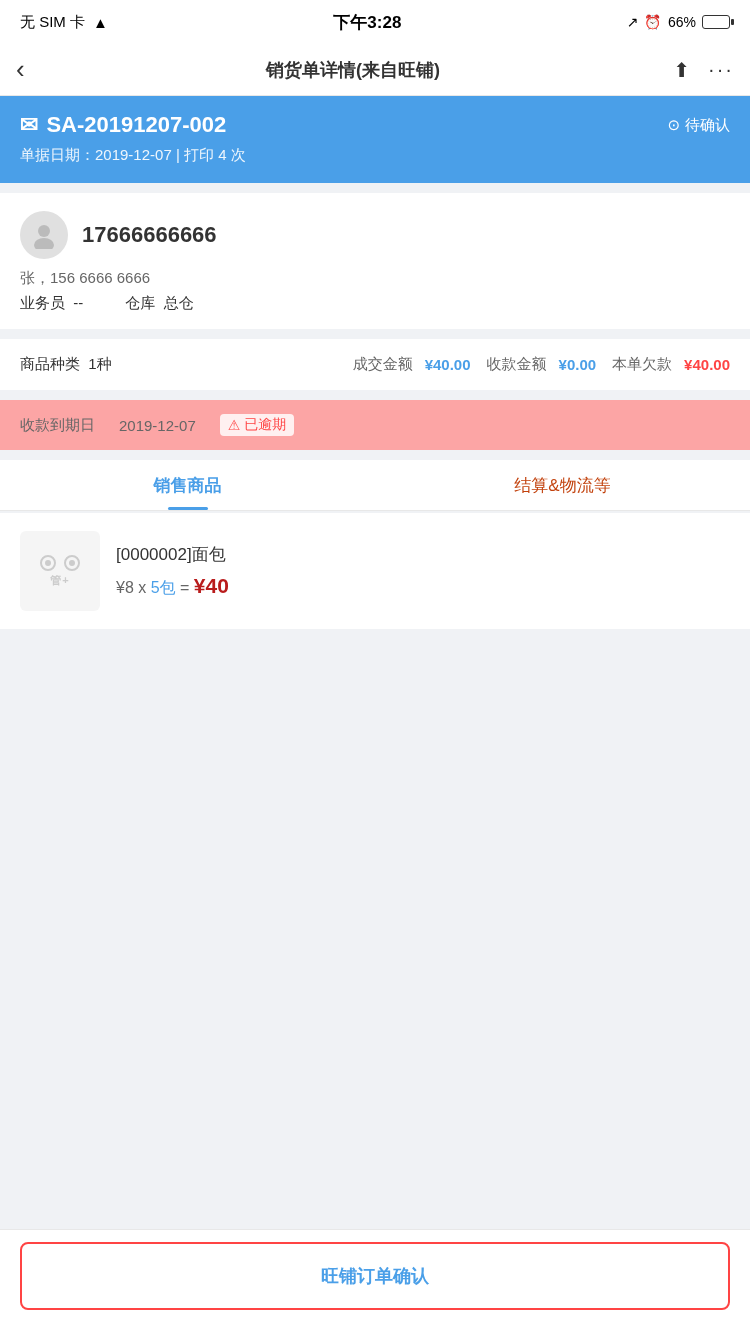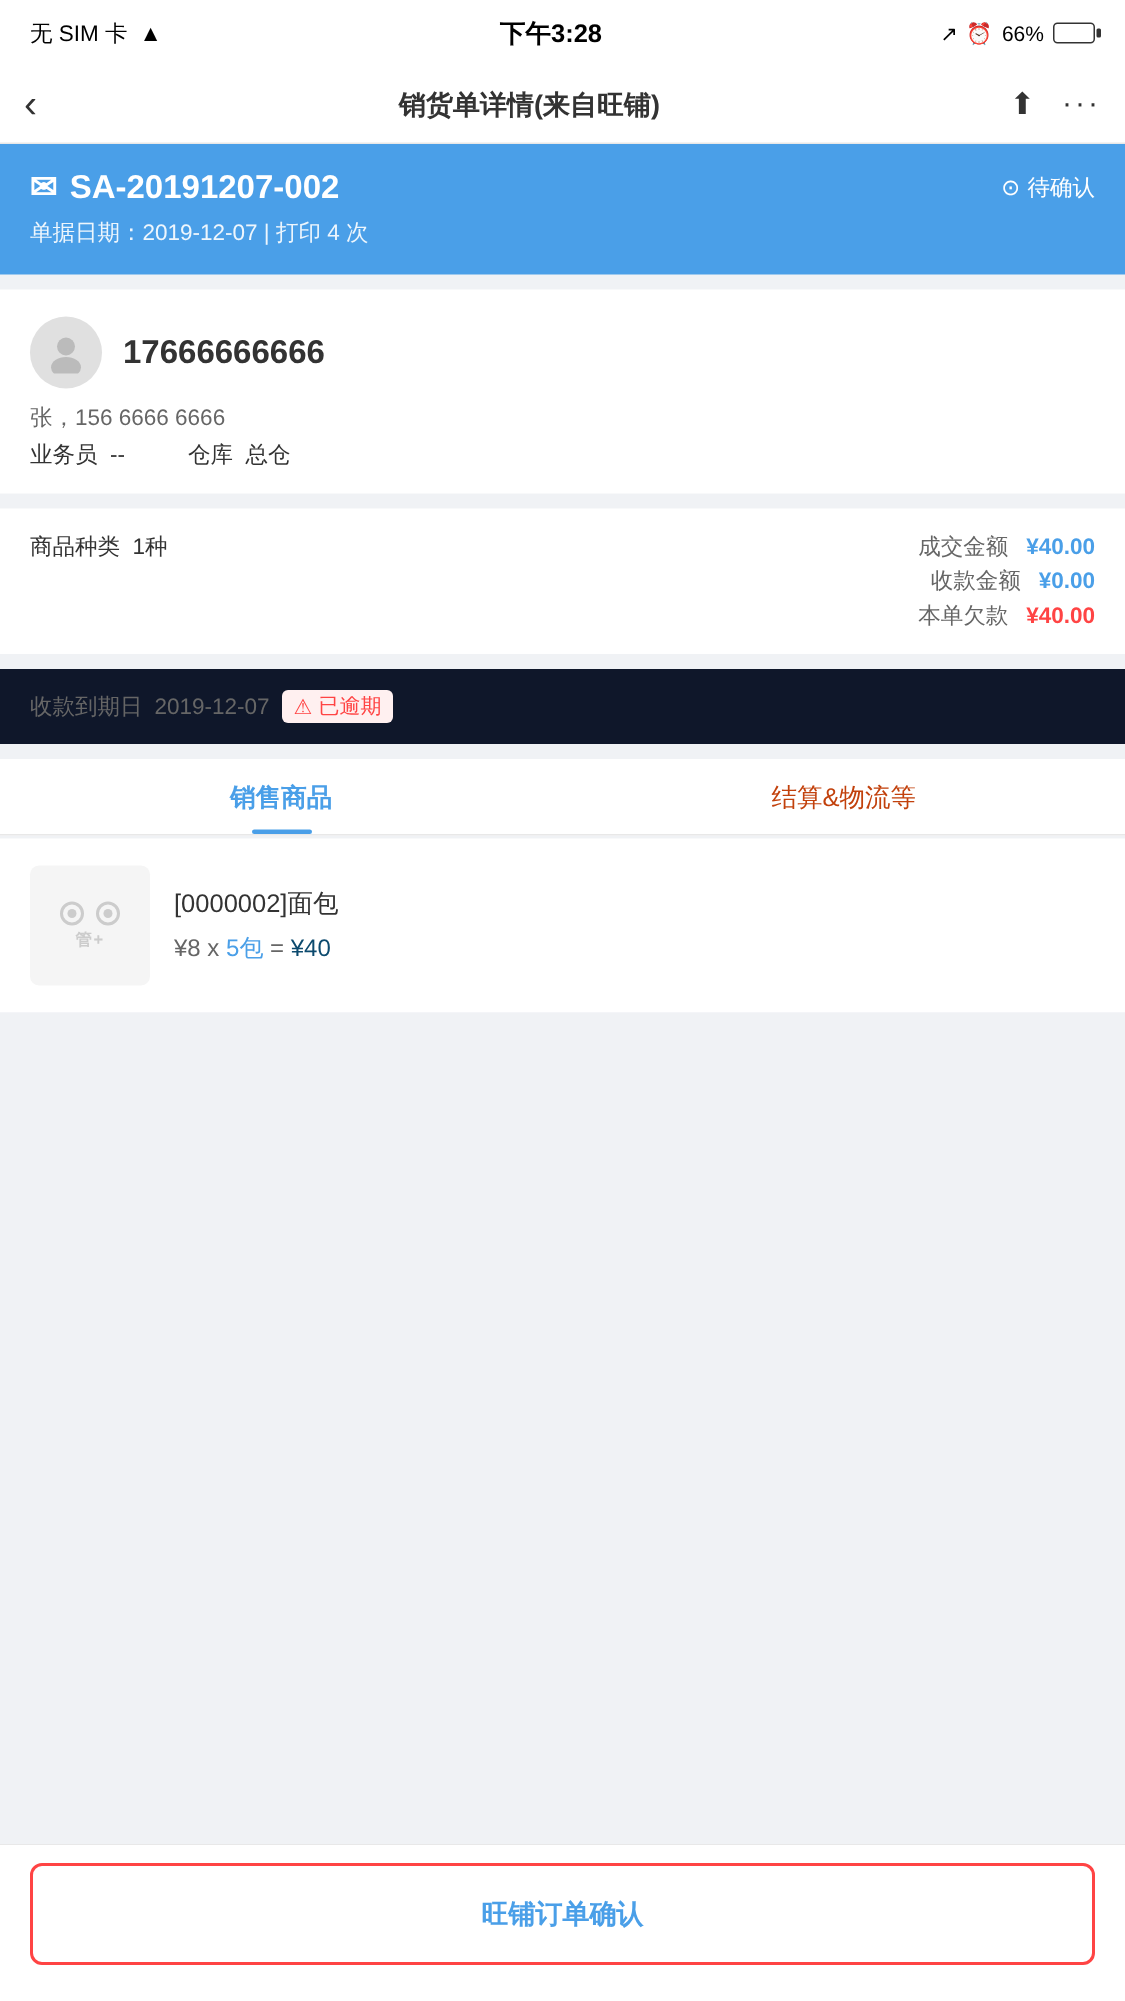--- a/index.html
+++ b/index.html
@@ -156,42 +156,41 @@
       flex-direction: column;
       gap: 6px;
     }
     .summary-item {
       font-size: 15px;
       color: #666;
     }
     .summary-item span { color: #333; font-weight: 500; }
     .summary-right {
       display: flex;
-      flex-direction: column;
-      gap: 4px;
+      gap: 16px;
       align-items: flex-end;
     }
     .summary-row {
       display: flex;
       gap: 12px;
       align-items: center;
       font-size: 15px;
     }
     .summary-label { color: #666; }
     .amount-blue { color: #4a9fe8; font-weight: 600; }
     .amount-red { color: #ff4444; font-weight: 600; }
 
     
     .due-section {
-      background: #0f172a;
+      background: #fca5a5;
       padding: 14px 20px;
       margin-top: 10px;
       display: flex;
       align-items: center;
-      gap: 8px;
+      gap: 24px;
       font-size: 15px;
       color: #666;
     }
     .overdue-badge {
       background: #fff0f0;
       color: #ff4444;
       border-radius: 4px;
       padding: 2px 8px;
       font-size: 14px;
       display: flex;
@@ -286,21 +285,21 @@
       font-size: 17px;
       color: #333;
       font-weight: 500;
       margin-bottom: 8px;
     }
     .product-price {
       font-size: 16px;
       color: #666;
     }
     .product-price .qty { color: #4a9fe8; }
-    .product-price .total { color: #0c4a6e; font-weight: 400; font-size: 16px; }
+    .product-price .total { color: #b91c1c; font-weight: 700; font-size: 21px; }
 
     
     .empty-space {
       background: #f0f2f5;
       height: 180px;
     }
 
     
     .bottom-bar {
       position: fixed;

